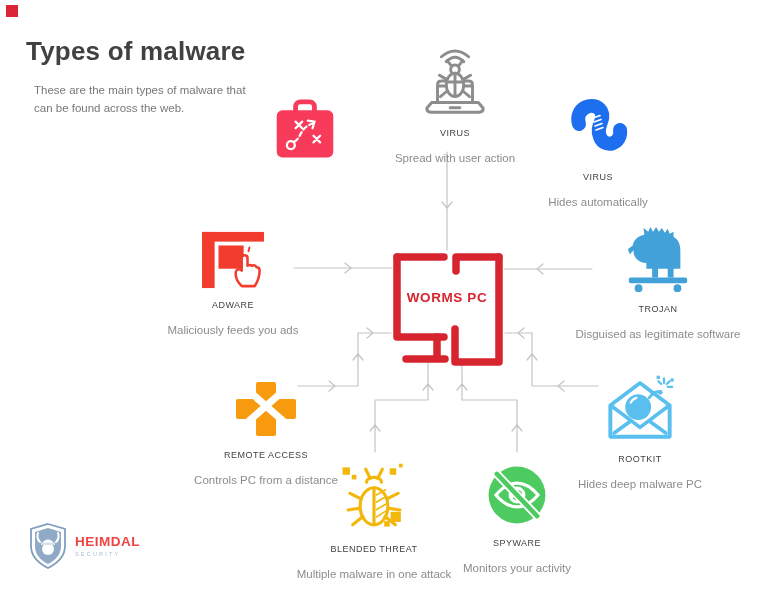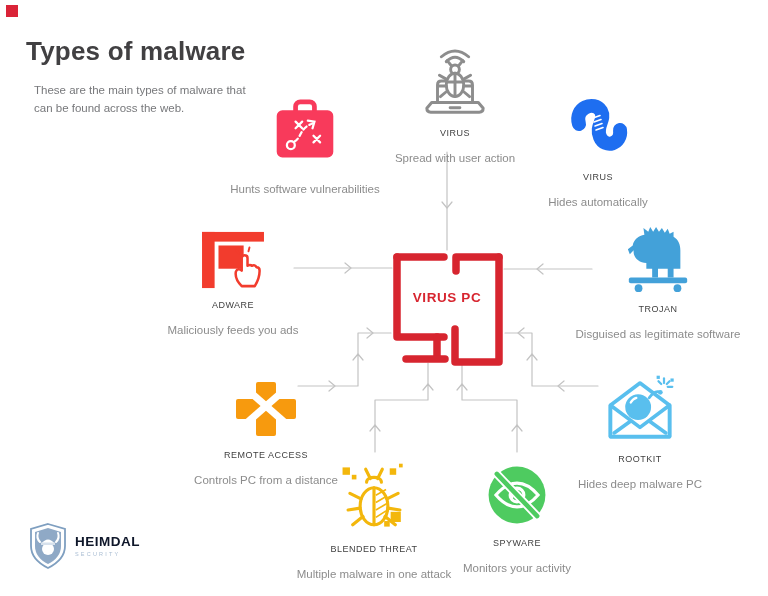--- a/index.html
+++ b/index.html
@@ -19,21 +19,21 @@
   .it-adware{left:123px;top:230px;}
   .it-trojan{left:548px;top:224px;}
   .it-remote{left:156px;top:382px;}
   .it-rootkit{left:530px;top:372px;}
   .it-blended{left:264px;top:460px;}
   .it-spyware{left:407px;top:462px;}
   .pc-svg{position:absolute;left:380px;top:240px;}
   .pc-label{position:absolute;left:397px;top:290px;width:100px;text-align:center;
             font-size:13.5px;font-weight:bold;color:#d7252f;letter-spacing:.6px;}
   .logo{position:absolute;left:28px;top:522px;display:flex;align-items:center;gap:7px;}
-  .logo-name{font-size:13.5px;font-weight:bold;color:#0f172a;letter-spacing:.5px;line-height:1;}
+  .logo-name{font-size:13.5px;font-weight:bold;color:#ef4444;letter-spacing:.5px;line-height:1;}
   .logo-tag{font-size:5.5px;color:#a9bdd3;letter-spacing:2.2px;margin-top:2px;}
 </style>
 </head>
 <body>
 
 <div class="canvas">
 
   <div class="accent"></div>
 
   <div class="title">Types of malware</div>
@@ -74,37 +74,36 @@
   <svg class="pc-svg" width="130" height="135" viewBox="0 0 130 135">
     <g stroke="#d7252f" stroke-width="7.5" fill="none" stroke-linecap="round" stroke-linejoin="round">
       <path d="M17 17 H64"></path>
       <path d="M76 31 V17 H119"></path>
       <path d="M17 17 V97 H64"></path>
       <path d="M57 97 V118"></path>
       <path d="M26 119 H65"></path>
       <path d="M75 89 V122 H119 V17"></path>
     </g>
   </svg>
-  <div class="pc-label">VIRUS PC</div>
+  <div class="pc-label">WORMS PC</div>
 
   <div class="item it-exploit">
     <span class="ic">
       <svg width="68" height="66" viewBox="0 0 72 70">
         <rect x="26" y="3" width="20" height="16" rx="5" fill="none" stroke="#f83a5b" stroke-width="5"></rect>
         <rect x="6" y="12" width="60" height="50" rx="6" fill="#f83a5b"></rect>
         <g stroke="#ffffff" stroke-width="2.4" fill="none" stroke-linecap="round">
           <circle cx="21" cy="49" r="4.2"></circle>
           <path d="M25 45 C33 40 30 31 44 26" stroke-dasharray="4.5 3.5"></path>
           <path d="M39 23 L46 24 L44 31"></path>
           <path d="M26 24 L33 31 M33 24 L26 31"></path>
           <path d="M45 39 L52 46 M52 39 L45 46"></path>
         </g>
       </svg>
     </span>
-    <div class="dsc">Hunts software vulnerabilities</div>
   </div>
 
   <div class="item it-virus">
     <span class="ic">
       <svg width="76" height="70" viewBox="0 0 76 72">
         <g stroke="#8d8d8d" stroke-width="3" fill="none" stroke-linecap="round" stroke-linejoin="round">
           <path d="M29 14 Q38 5 47 14"></path>
           <path d="M24 9 Q38 -3 52 9"></path>
           <circle cx="38" cy="22" r="4.5"></circle>
           <path d="M34.5 18.5 L30 13 M41.5 18.5 L46 13"></path>

